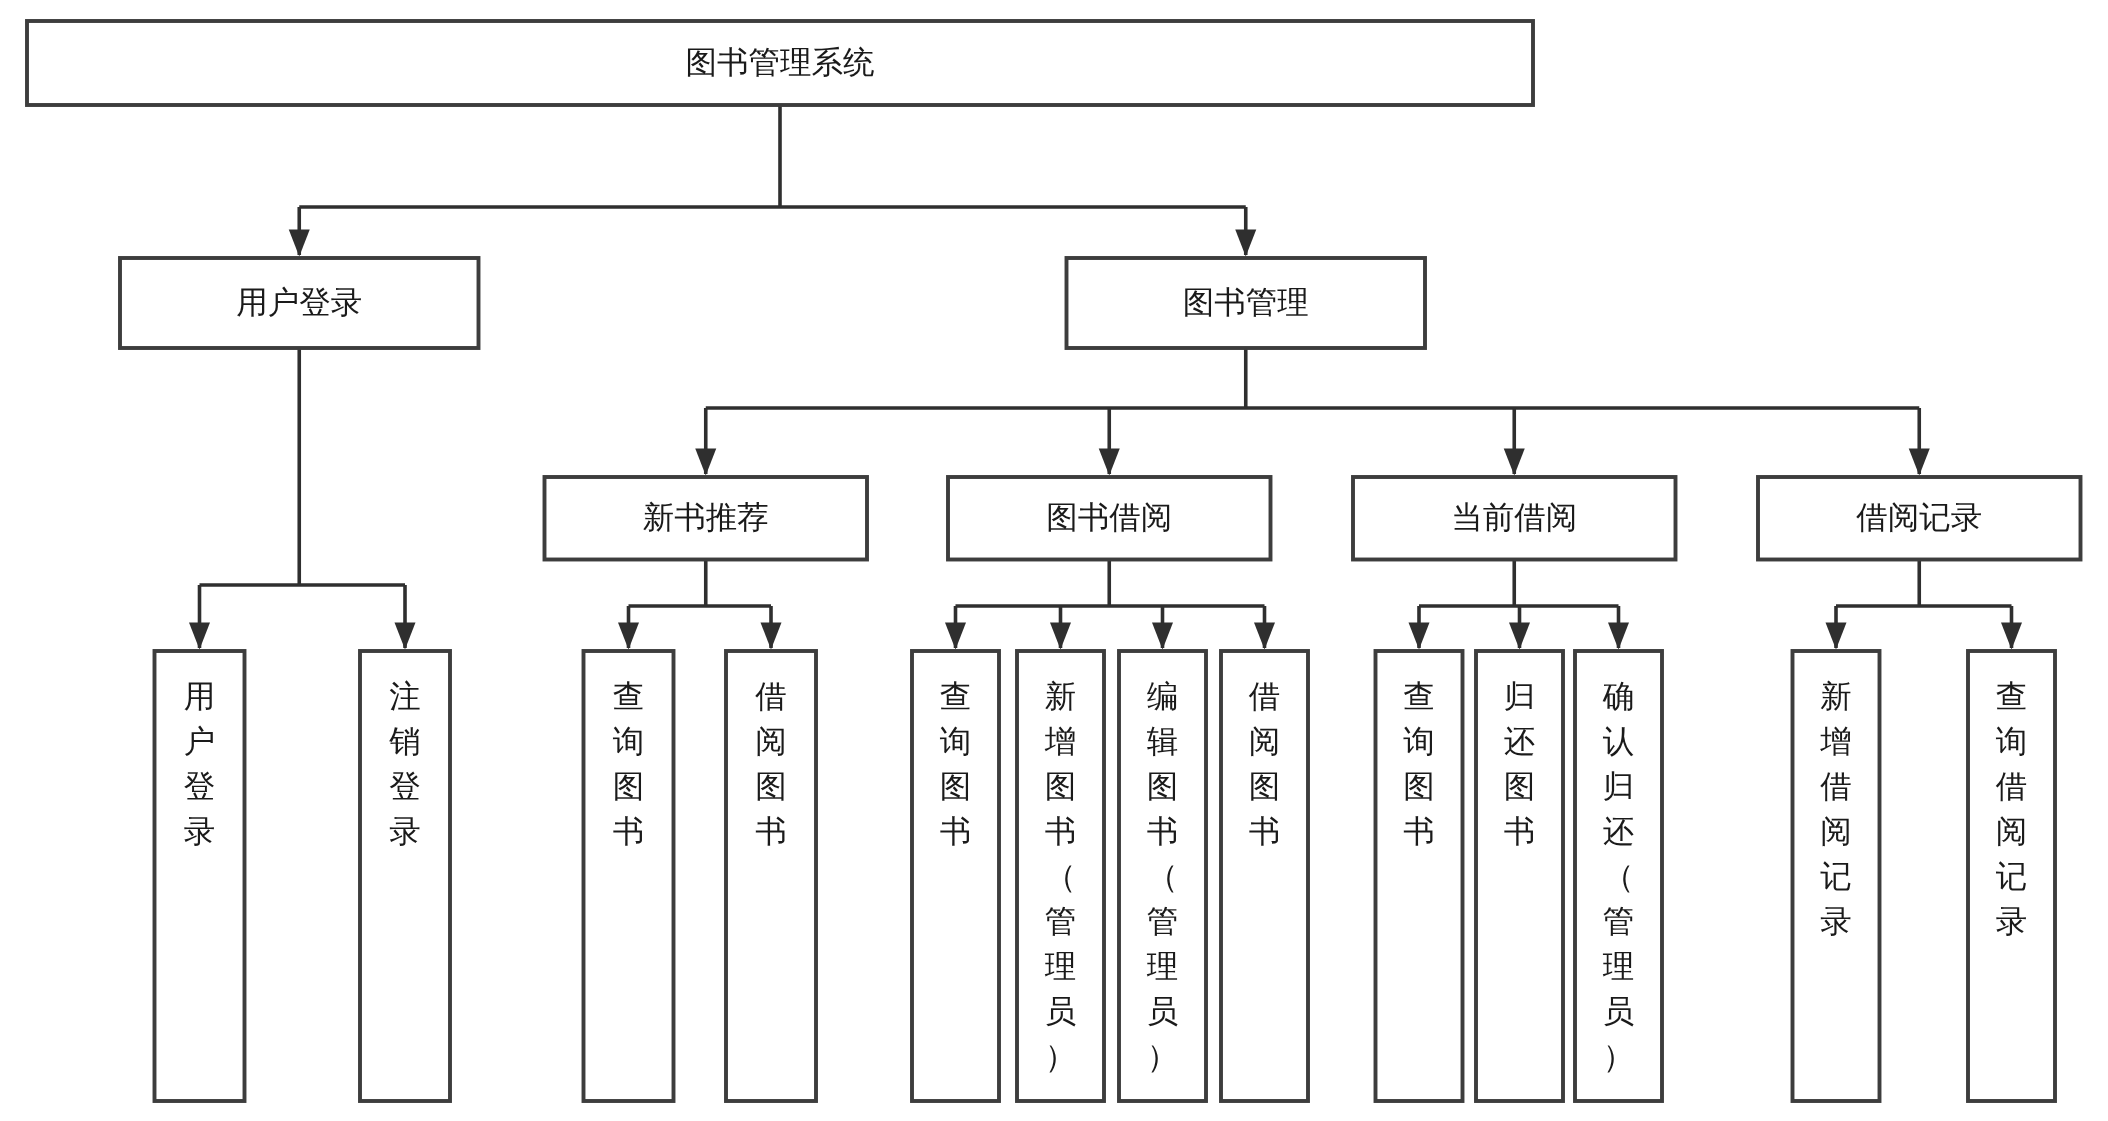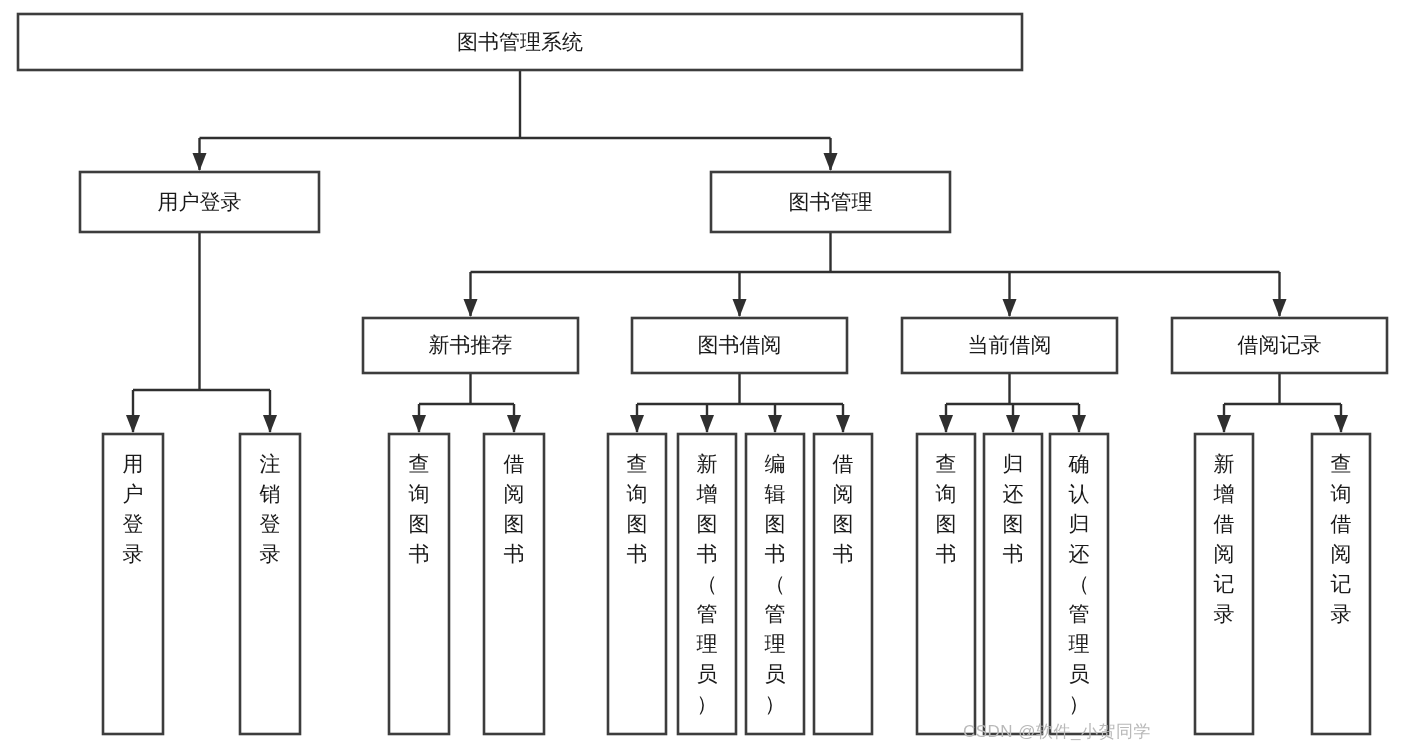--- a/index.html
+++ b/index.html
@@ -207,14 +207,13 @@
           <rect x="1195" y="434" width="58" height="300" class="node-rect" fill="#ffffff" stroke="#3d3d3d"></rect>
           <text x="1224" y="471" class="node-label-v" fill="#1a1a1a"><tspan x="1224" dy="0">新</tspan><tspan x="1224" dy="30">增</tspan><tspan x="1224" dy="30">借</tspan><tspan x="1224" dy="30">阅</tspan><tspan x="1224" dy="30">记</tspan><tspan x="1224" dy="30">录</tspan></text>
         </g>
         <g>
           <rect x="1312" y="434" width="58" height="300" class="node-rect" fill="#ffffff" stroke="#3d3d3d"></rect>
           <text x="1341" y="471" class="node-label-v" fill="#1a1a1a"><tspan x="1341" dy="0">查</tspan><tspan x="1341" dy="30">询</tspan><tspan x="1341" dy="30">借</tspan><tspan x="1341" dy="30">阅</tspan><tspan x="1341" dy="30">记</tspan><tspan x="1341" dy="30">录</tspan></text>
         </g>
       </g>
   </svg>
 
-  <div class="watermark">CSDN @软件_小贺同学</div>
 </div>
 
 </body></html>

